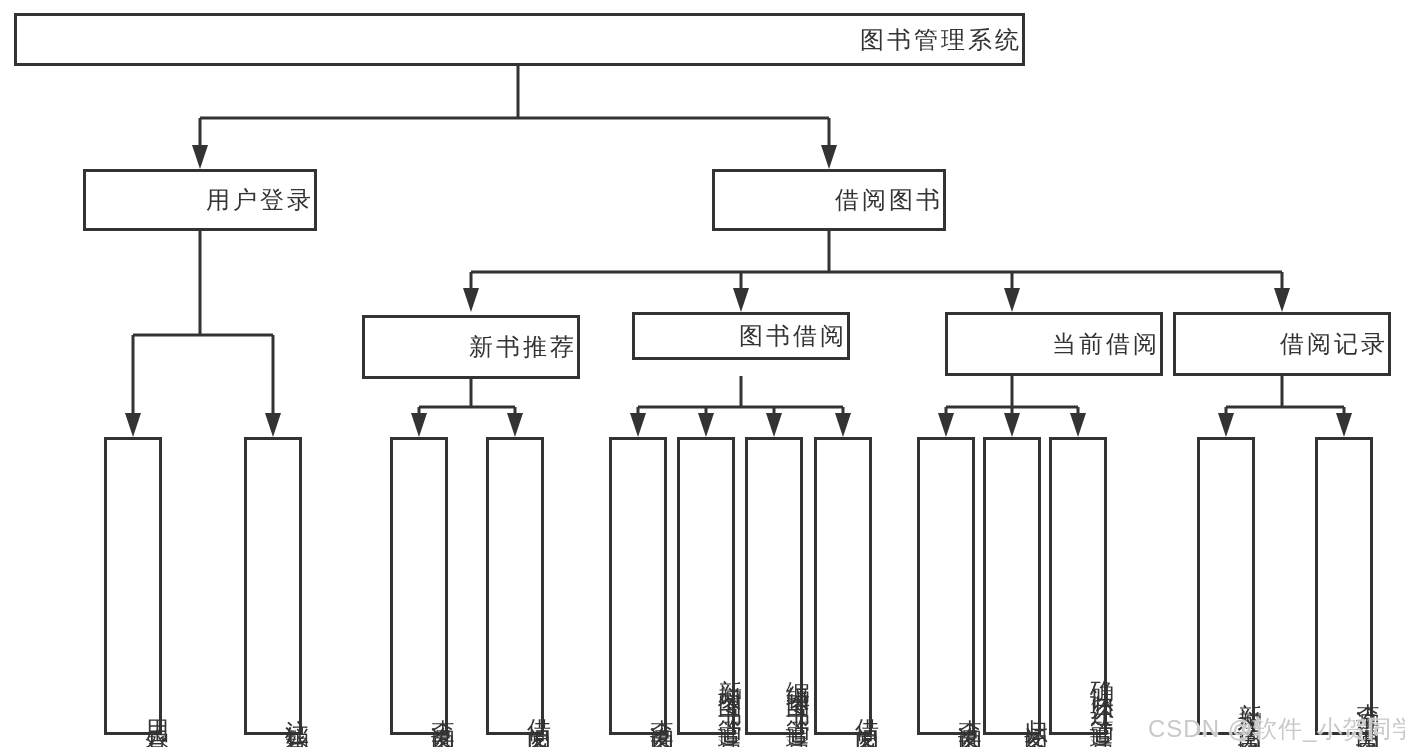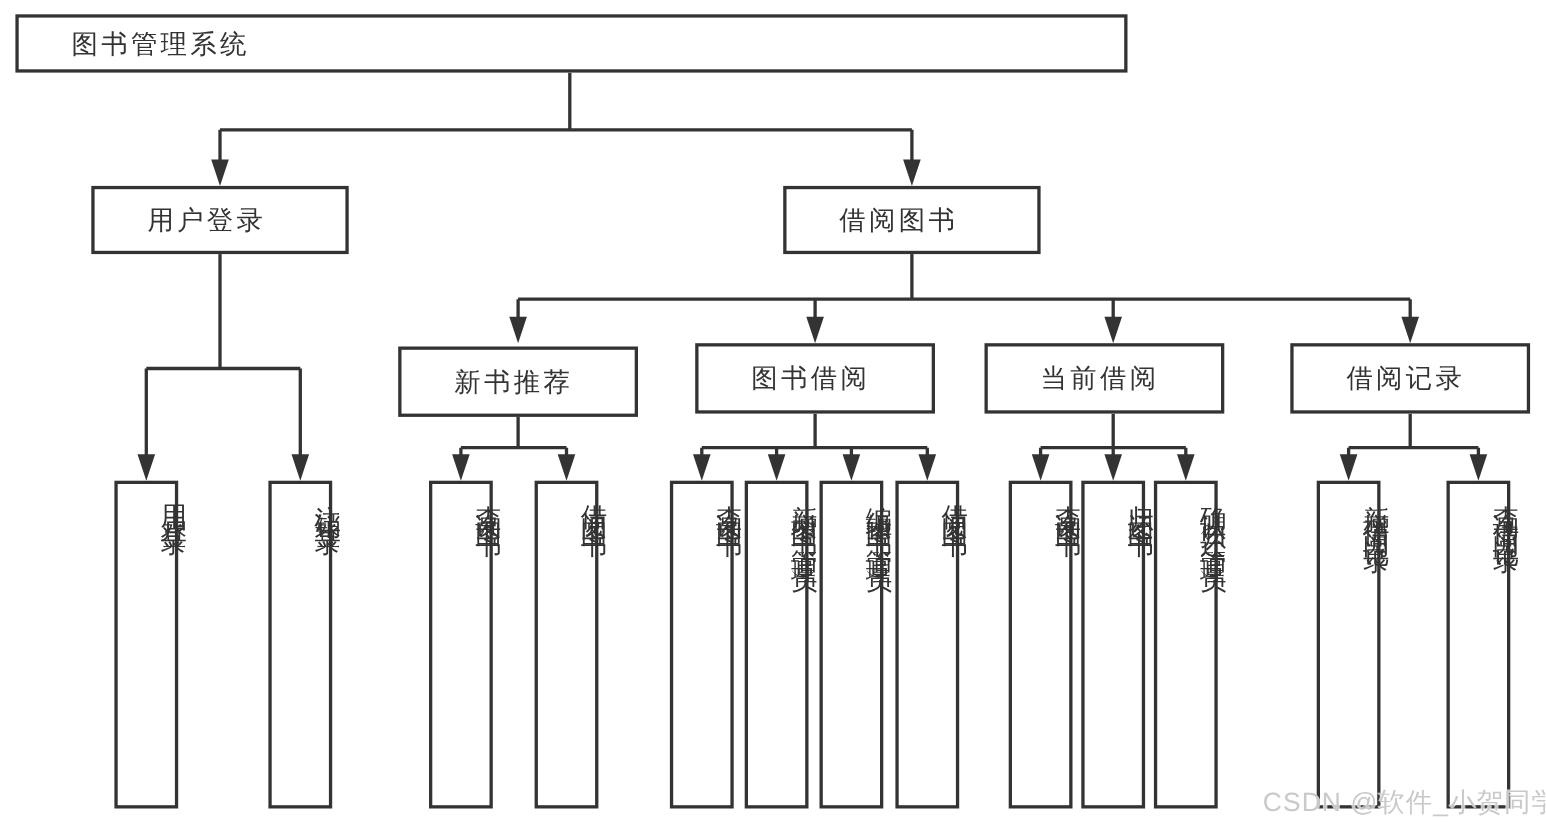--- a/index.html
+++ b/index.html
@@ -18,21 +18,21 @@
     overflow:hidden;
   }
   .connectors{position:absolute;left:0;top:0;}
   .ln{fill:none;stroke:var(--line);stroke-width:3;}
   .ah{fill:var(--line);stroke:none;}
   .box{
     position:absolute;
     box-sizing:border-box;
     border:3px solid var(--line);
     background:var(--background);
-    display:flex;align-items:center;justify-content:flex-start;padding-left:48px;
+    display:flex;align-items:center;justify-content:flex-end;padding-left:48px;
   }
   .hbox .lbl{
     font-size:24px;
     letter-spacing:3px;
     white-space:nowrap;
     color:var(--text);
   }
   .vbox{
     writing-mode:vertical-rl;
     text-orientation:mixed;
@@ -114,24 +114,24 @@
   <div class="box hbox" style="left:83px;top:169px;width:234px;height:62px">
     <span class="lbl">用户登录</span>
   </div>
   <div class="box hbox" style="left:712px;top:169px;width:234px;height:62px">
     <span class="lbl">借阅图书</span>
   </div>
 
   <div class="box hbox" style="left:362px;top:315px;width:218px;height:64px">
     <span class="lbl">新书推荐</span>
   </div>
-  <div class="box hbox" style="left:632px;top:312px;width:218px;height:64px">
+  <div class="box hbox" style="left:632px;top:312px;width:218px;height:48px">
     <span class="lbl">图书借阅</span>
   </div>
-  <div class="box hbox" style="left:895px;top:312px;width:218px;height:64px">
+  <div class="box hbox" style="left:945px;top:312px;width:218px;height:64px">
     <span class="lbl">当前借阅</span>
   </div>
   <div class="box hbox" style="left:1173px;top:312px;width:218px;height:64px">
     <span class="lbl">借阅记录</span>
   </div>
 
   <div class="box vbox" style="left:104px;top:437px;width:58px;height:298px">
     <span class="vlbl">用户登录</span>
   </div>
   <div class="box vbox" style="left:244px;top:437px;width:58px;height:298px">

